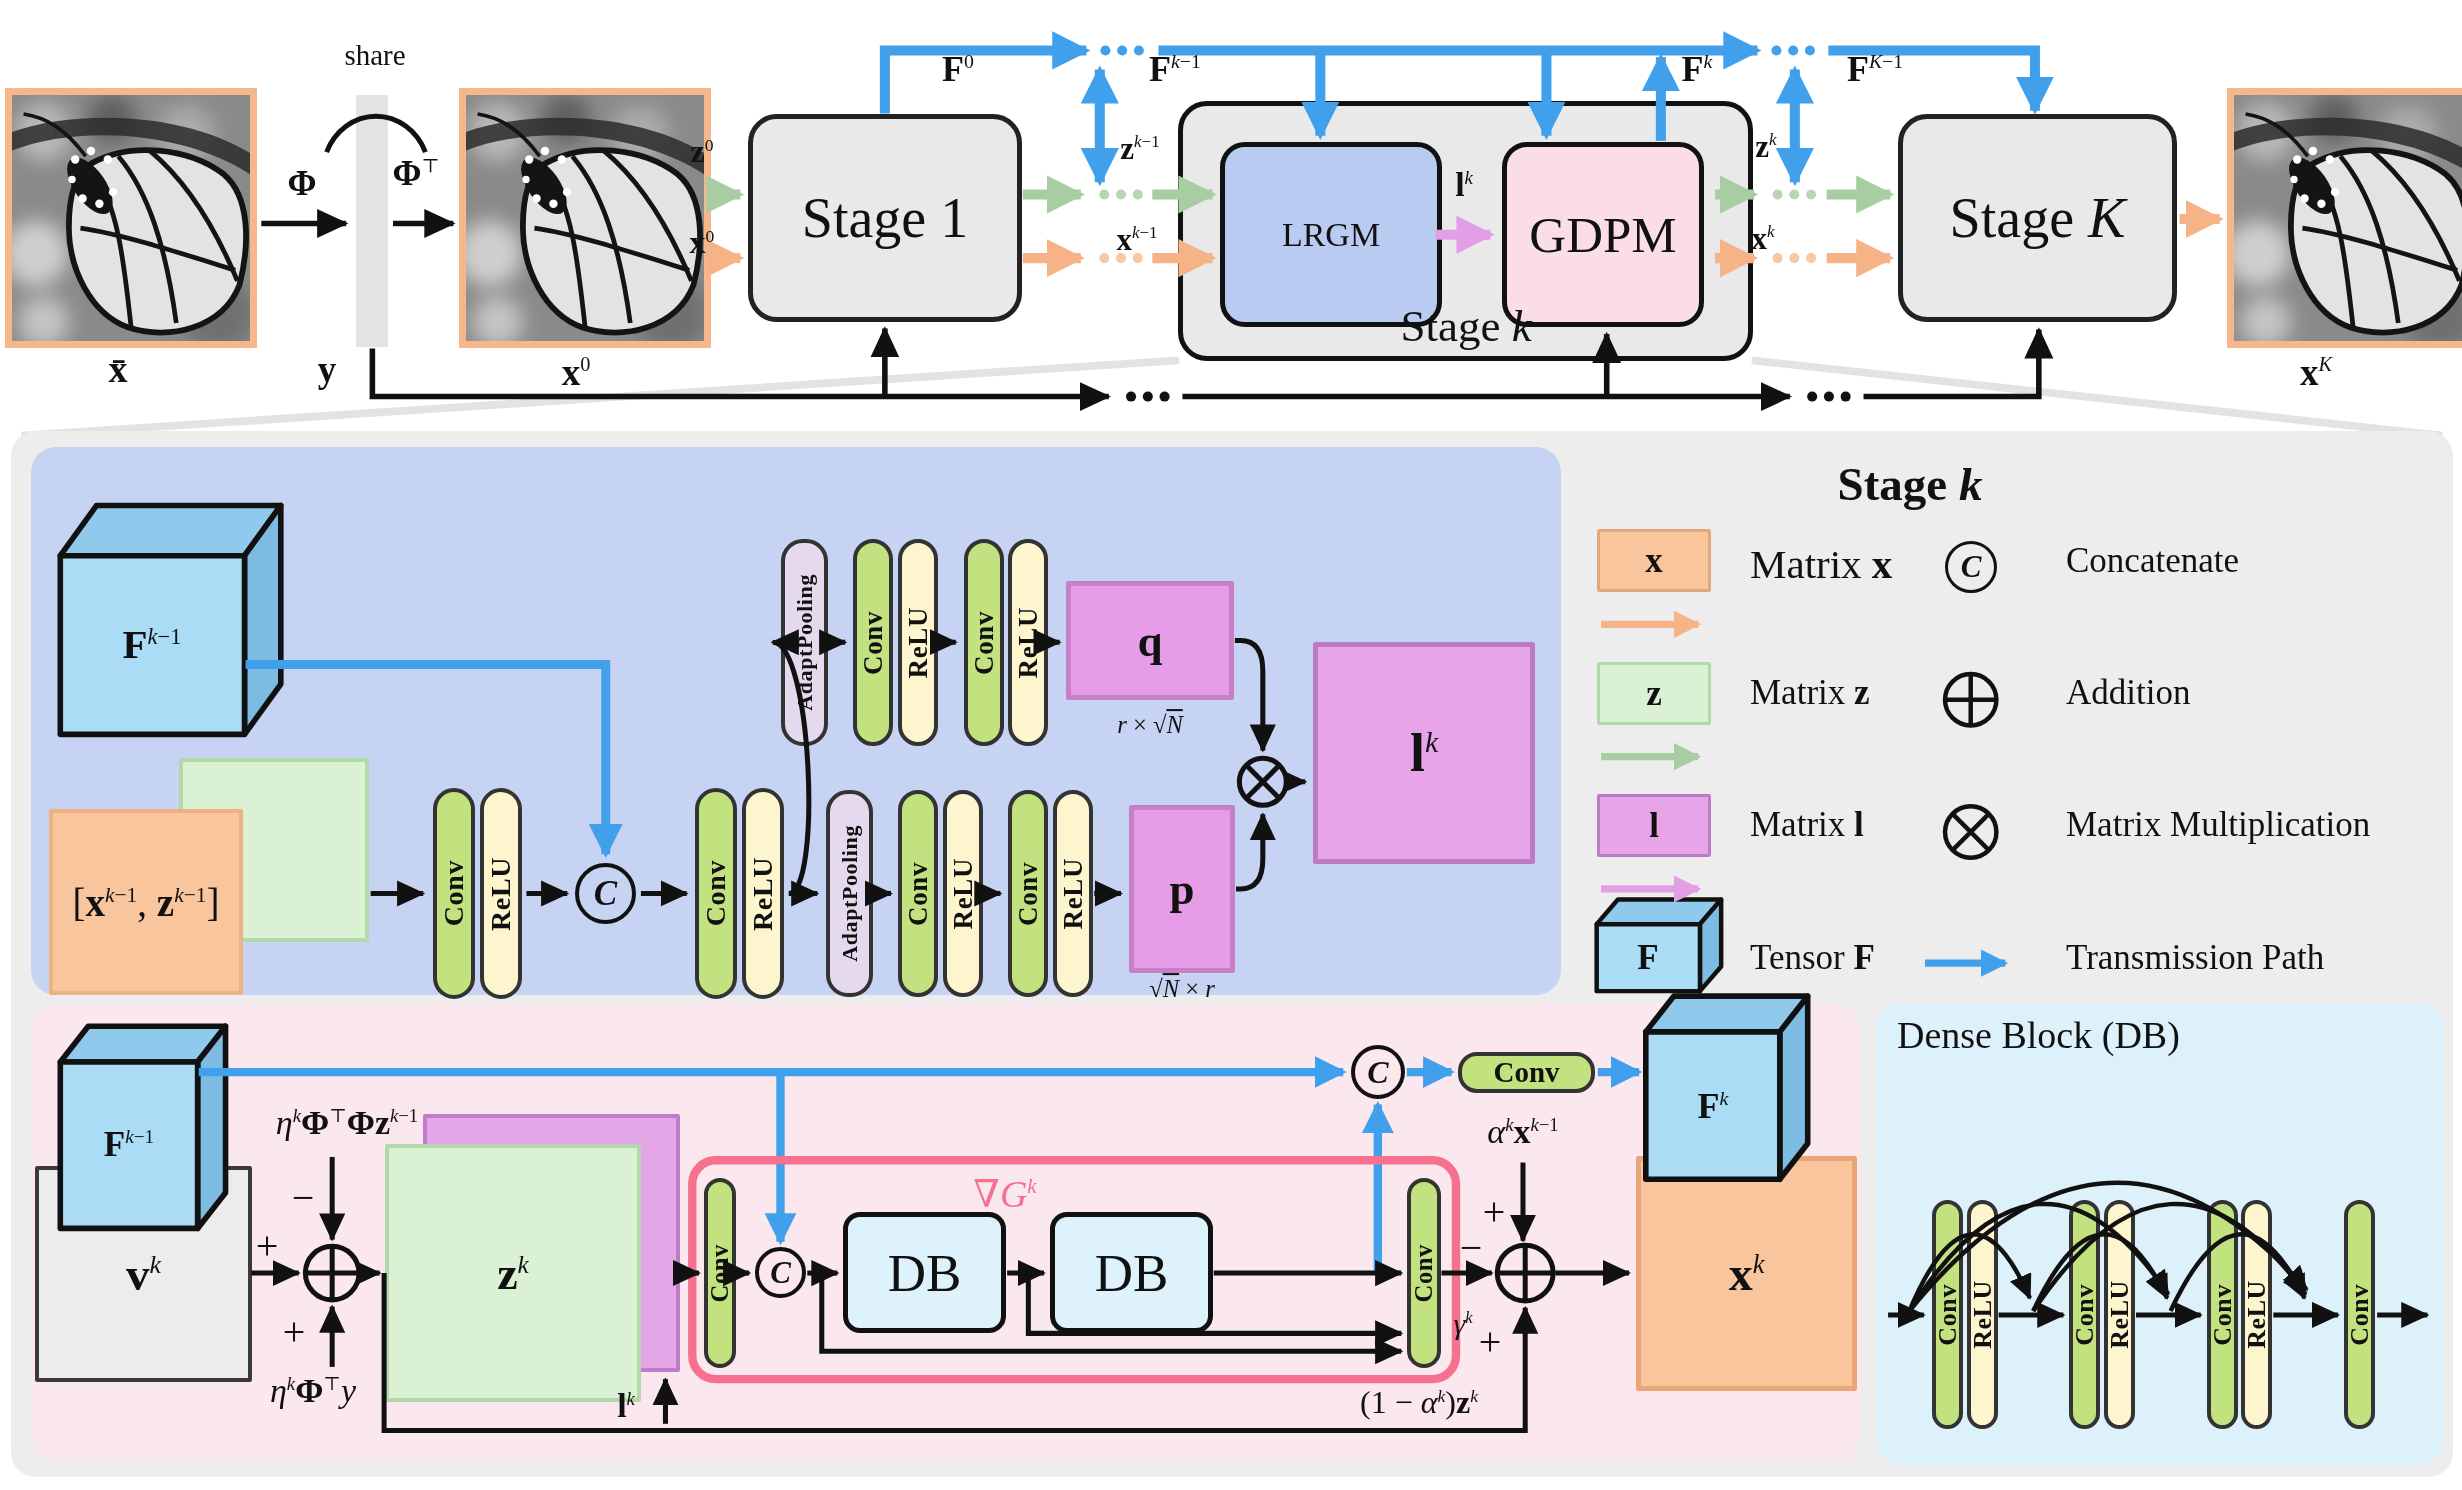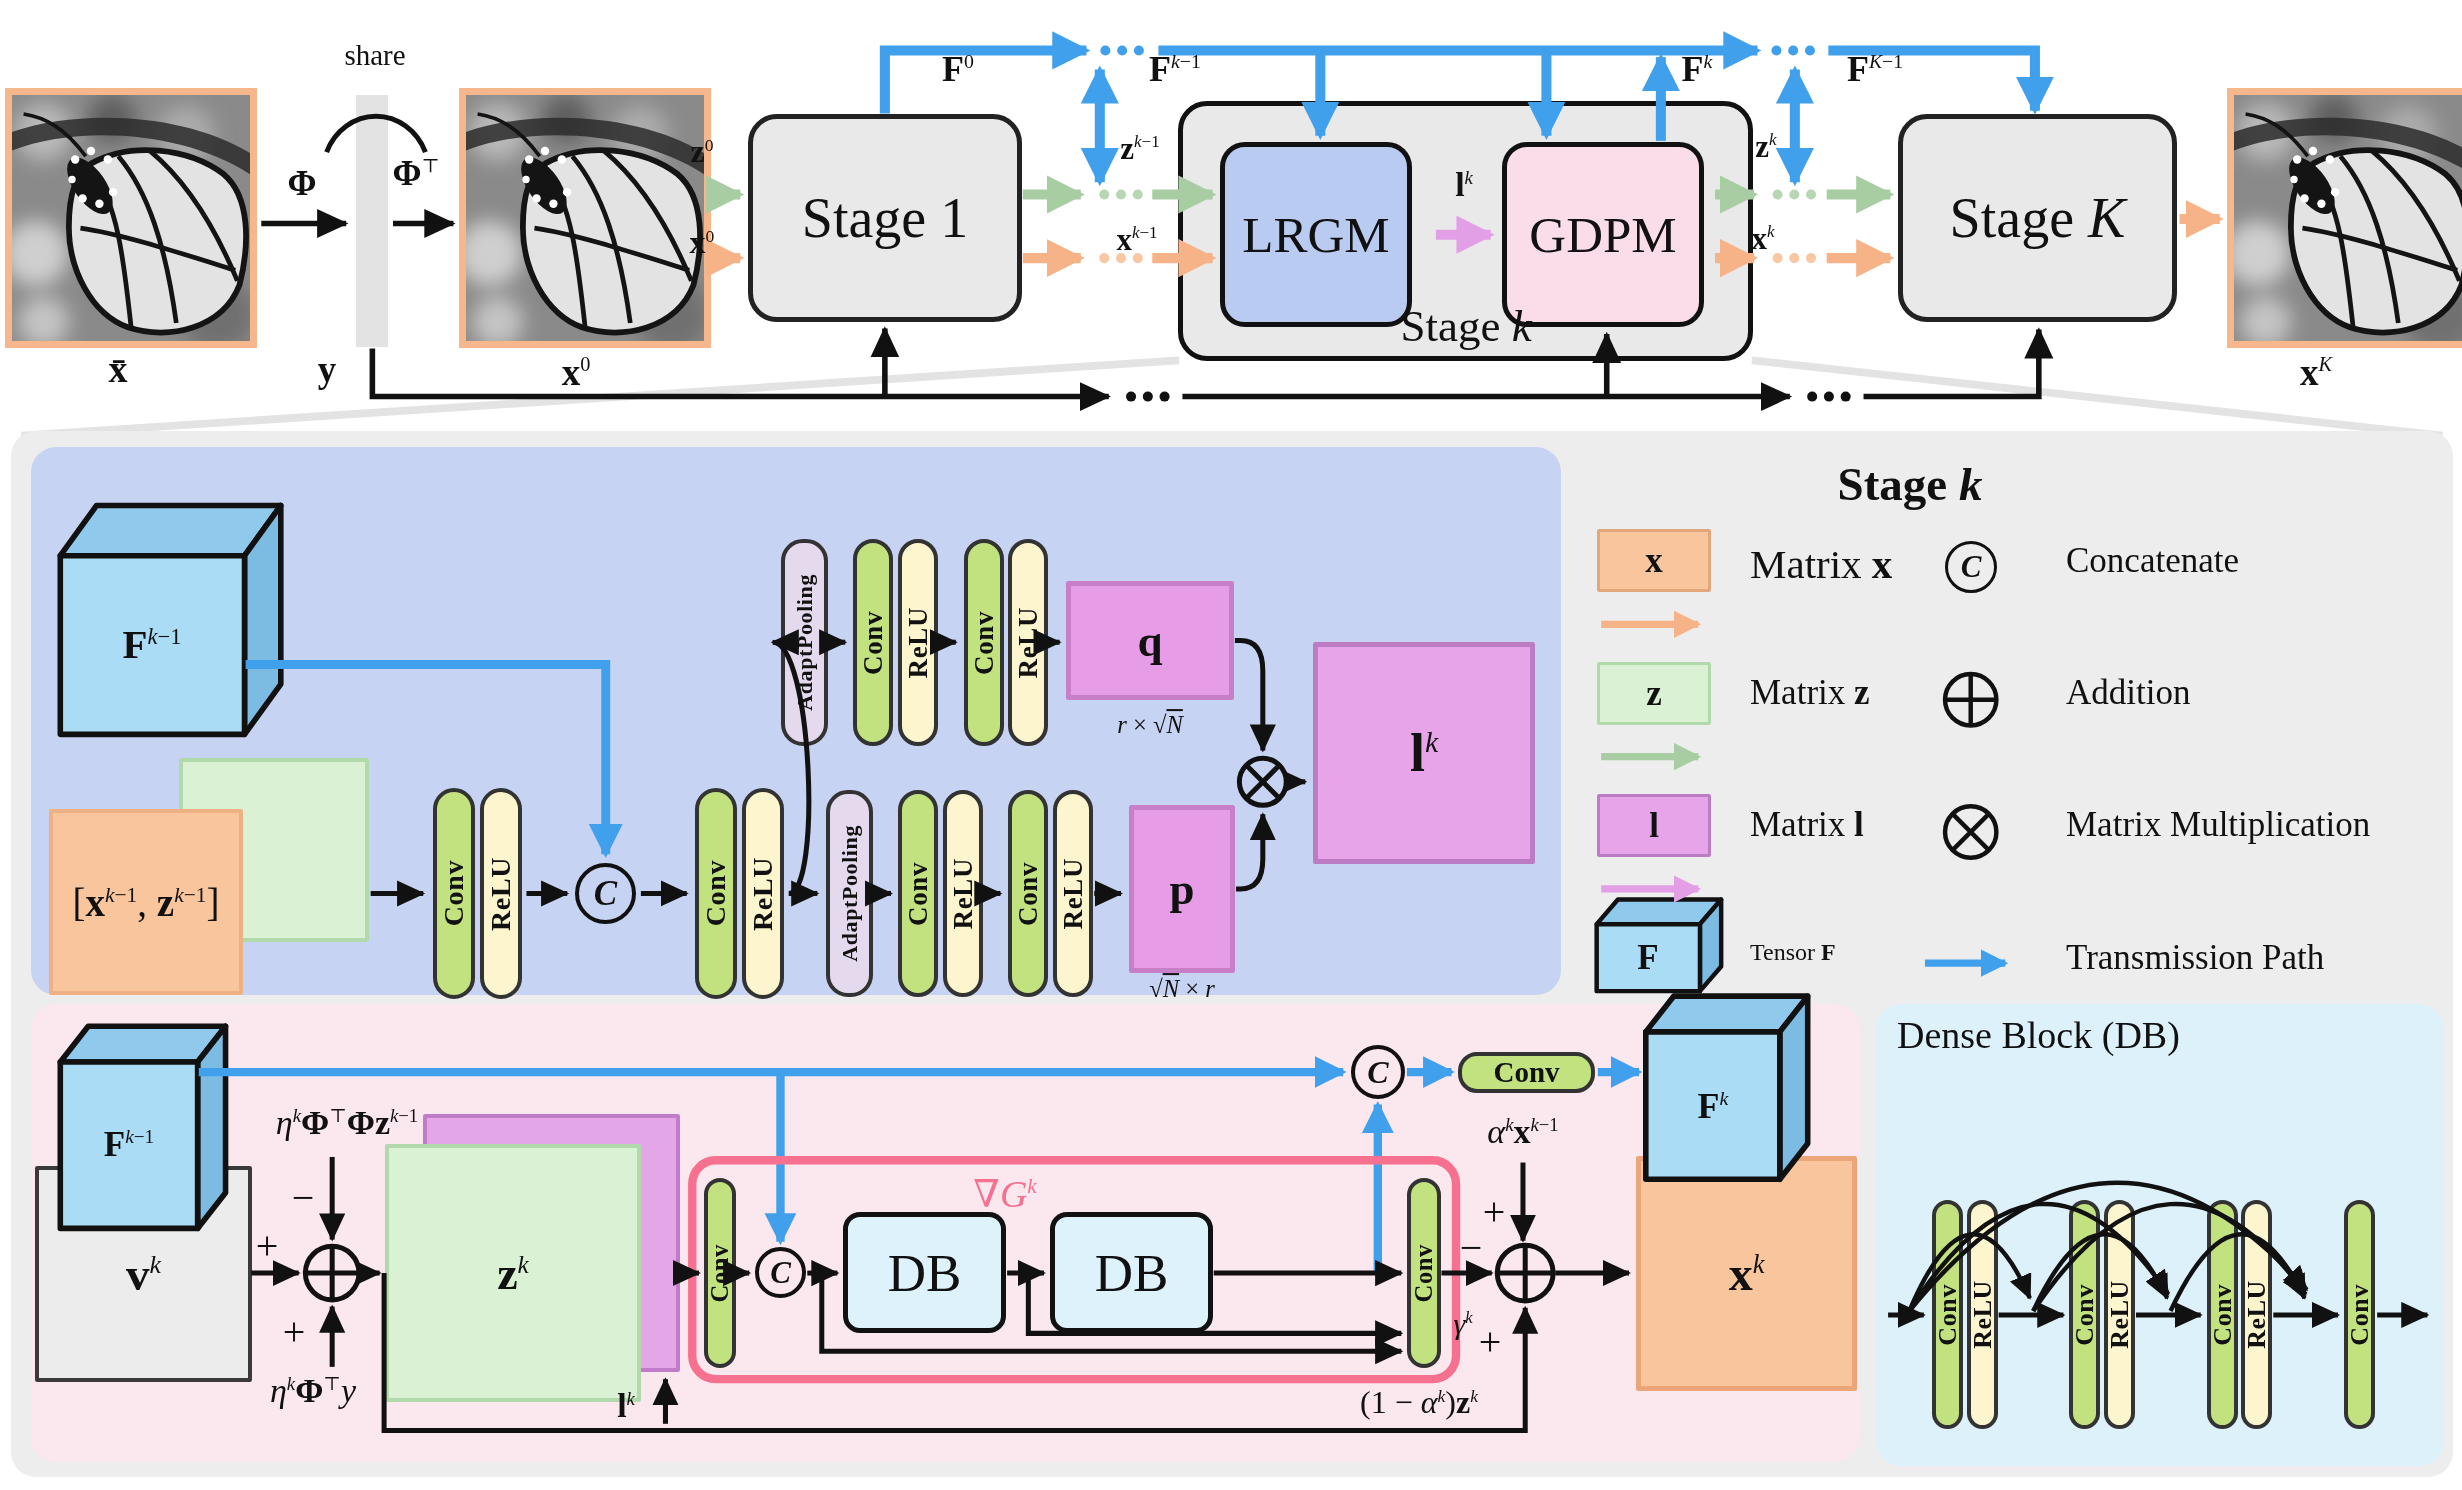--- a/index.html
+++ b/index.html
@@ -86,21 +86,21 @@
       </svg>
   </div>
 
   <div class="abs" style="left:356px;top:95px;width:32px;height:252px;background:#e3e3e3;"></div>
 
   <div class="abs boxed" style="left:748px;top:114px;width:274px;height:208px;font-size:56px;">
        <span>Stage 1</span>
     </div>
 
   <div class="abs boxed" style="left:1178px;top:101px;width:575px;height:260px;border-color:#111;"></div>
-  <div class="abs boxed" style="left:1220px;top:142px;width:192px;height:185px;background:#b9cbf1;border-color:#111;border-radius:25px;font-size:51px;">
+  <div class="abs boxed" style="left:1220px;top:142px;width:222px;height:185px;background:#b9cbf1;border-color:#111;border-radius:25px;font-size:34px;">
        <span>LRGM</span>
     </div>
   <div class="abs boxed" style="left:1502px;top:142px;width:202px;height:185px;background:#fadde9;border-color:#111;border-radius:25px;font-size:51px;">
        <span>GDPM</span>
     </div>
 
   <div class="abs boxed" style="left:1898px;top:114px;width:279px;height:208px;font-size:56px;">
        <span>Stage <i>K</i></span>
     </div>
 
@@ -455,21 +455,21 @@
   <div class="lb" style="left:2316px;top:373px;font-size:37px;"><b>x</b><sup><i>K</i></sup></div>
 
   <div class="lb" style="left:152px;top:645px;font-size:41px;"><b>F</b><sup><i>k</i>−1</sup></div>
   <div class="lb" style="left:1150px;top:725px;font-size:24.6px;"><i>r</i> × √<span class="ov"><i>N</i></span></div>
   <div class="lb" style="left:1182px;top:989px;font-size:24.6px;">√<span class="ov"><i>N</i></span> × <i>r</i></div>
 
   <div class="lb" style="left:1910px;top:485px;font-size:47px;"><b>Stage <i>k</i></b></div>
   <div class="lft" style="left:1750px;top:543px;font-size:41px;">Matrix <b>x</b></div>
   <div class="lft" style="left:1750px;top:675px;font-size:35px;">Matrix <b>z</b></div>
   <div class="lft" style="left:1750px;top:807px;font-size:35px;">Matrix <b>l</b></div>
-  <div class="lft" style="left:1750px;top:940px;font-size:24px;">Tensor <b>F</b></div>
+  <div class="lft" style="left:1750px;top:940px;font-size:35px;">Tensor <b>F</b></div>
   <div class="lb" style="left:1648px;top:958px;font-size:35px;"><b>F</b></div>
   <div class="lft" style="left:2066px;top:543px;font-size:35px;">Concatenate</div>
   <div class="lft" style="left:2066px;top:675px;font-size:35px;">Addition</div>
   <div class="lft" style="left:2066px;top:807px;font-size:35px;text-align:right;">Matrix Multiplication</div>
   <div class="lft" style="left:2066px;top:940px;font-size:35px;">Transmission Path</div>
 
   <div class="lb" style="left:129px;top:1145px;font-size:35px;"><b>F</b><sup><i>k</i>−1</sup></div>
   <div class="lb" style="left:347px;top:1123px;font-size:34px;"><i>η</i><sup><i>k</i></sup><b>Φ</b><sup>⊤</sup><b>Φz</b><sup><i>k</i>−1</sup></div>
   <div class="lb" style="left:303px;top:1198px;font-size:40px;">−</div>
   <div class="lb" style="left:267px;top:1246px;font-size:40px;">+</div>

